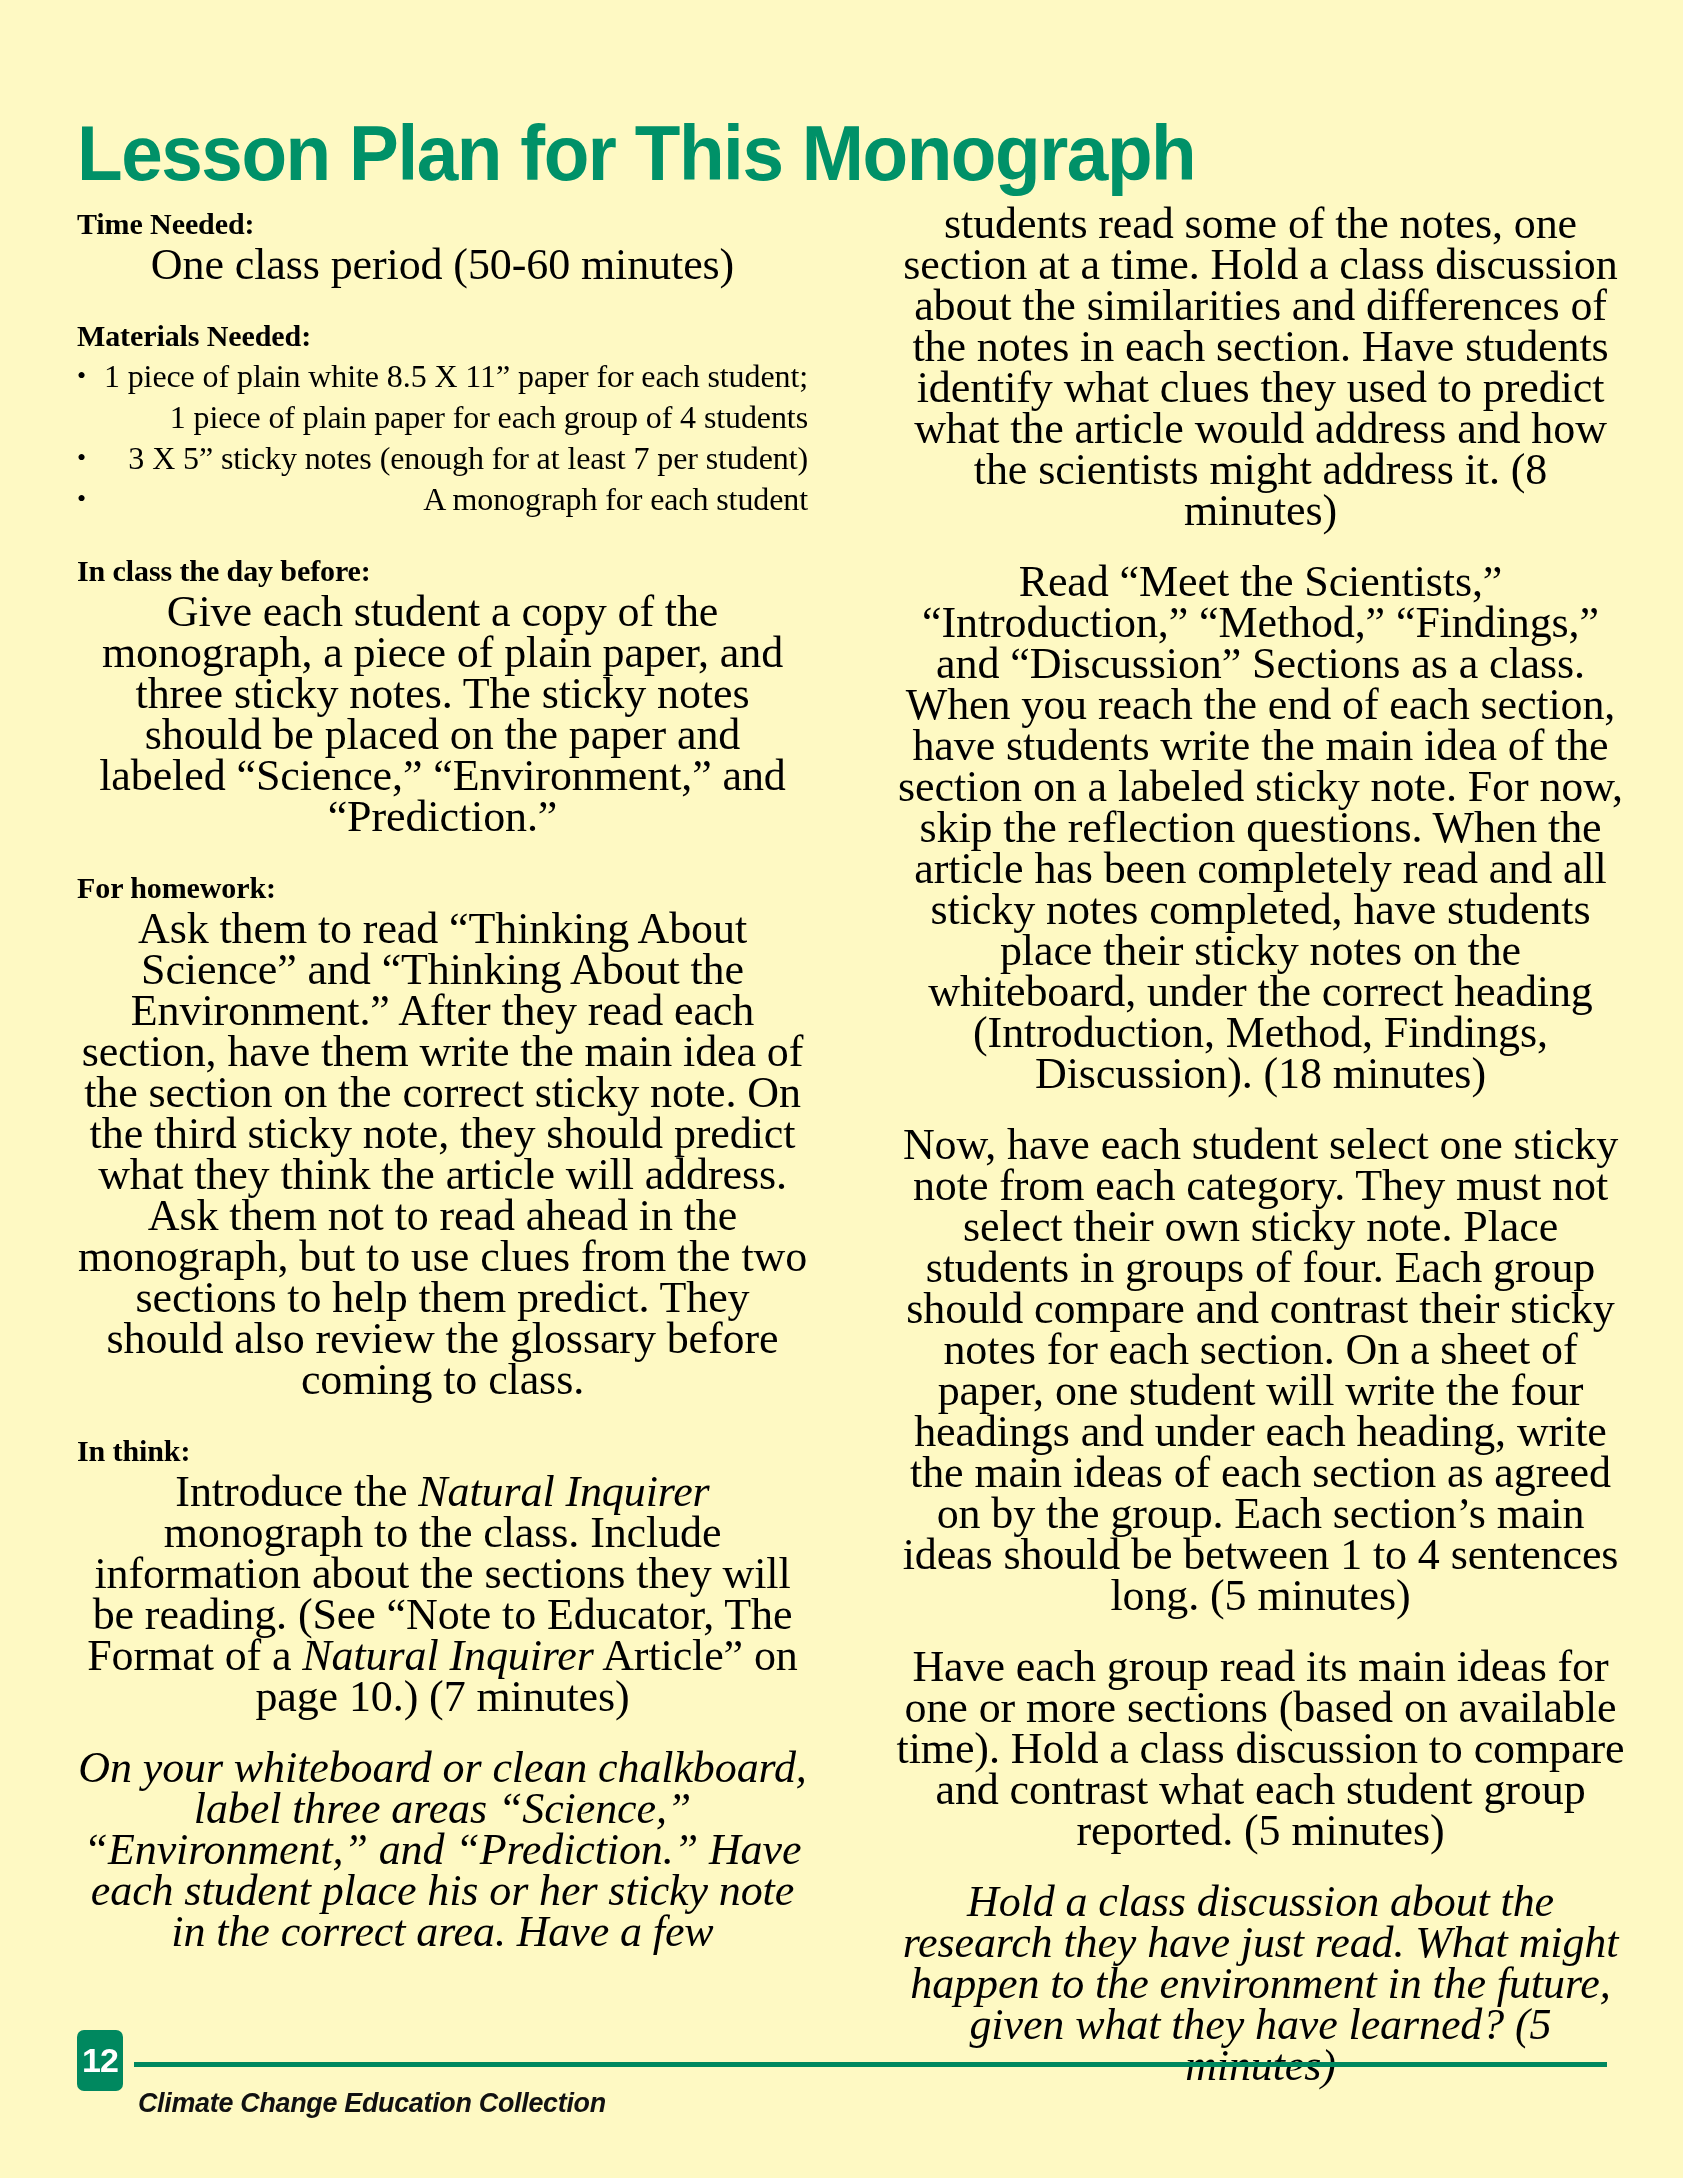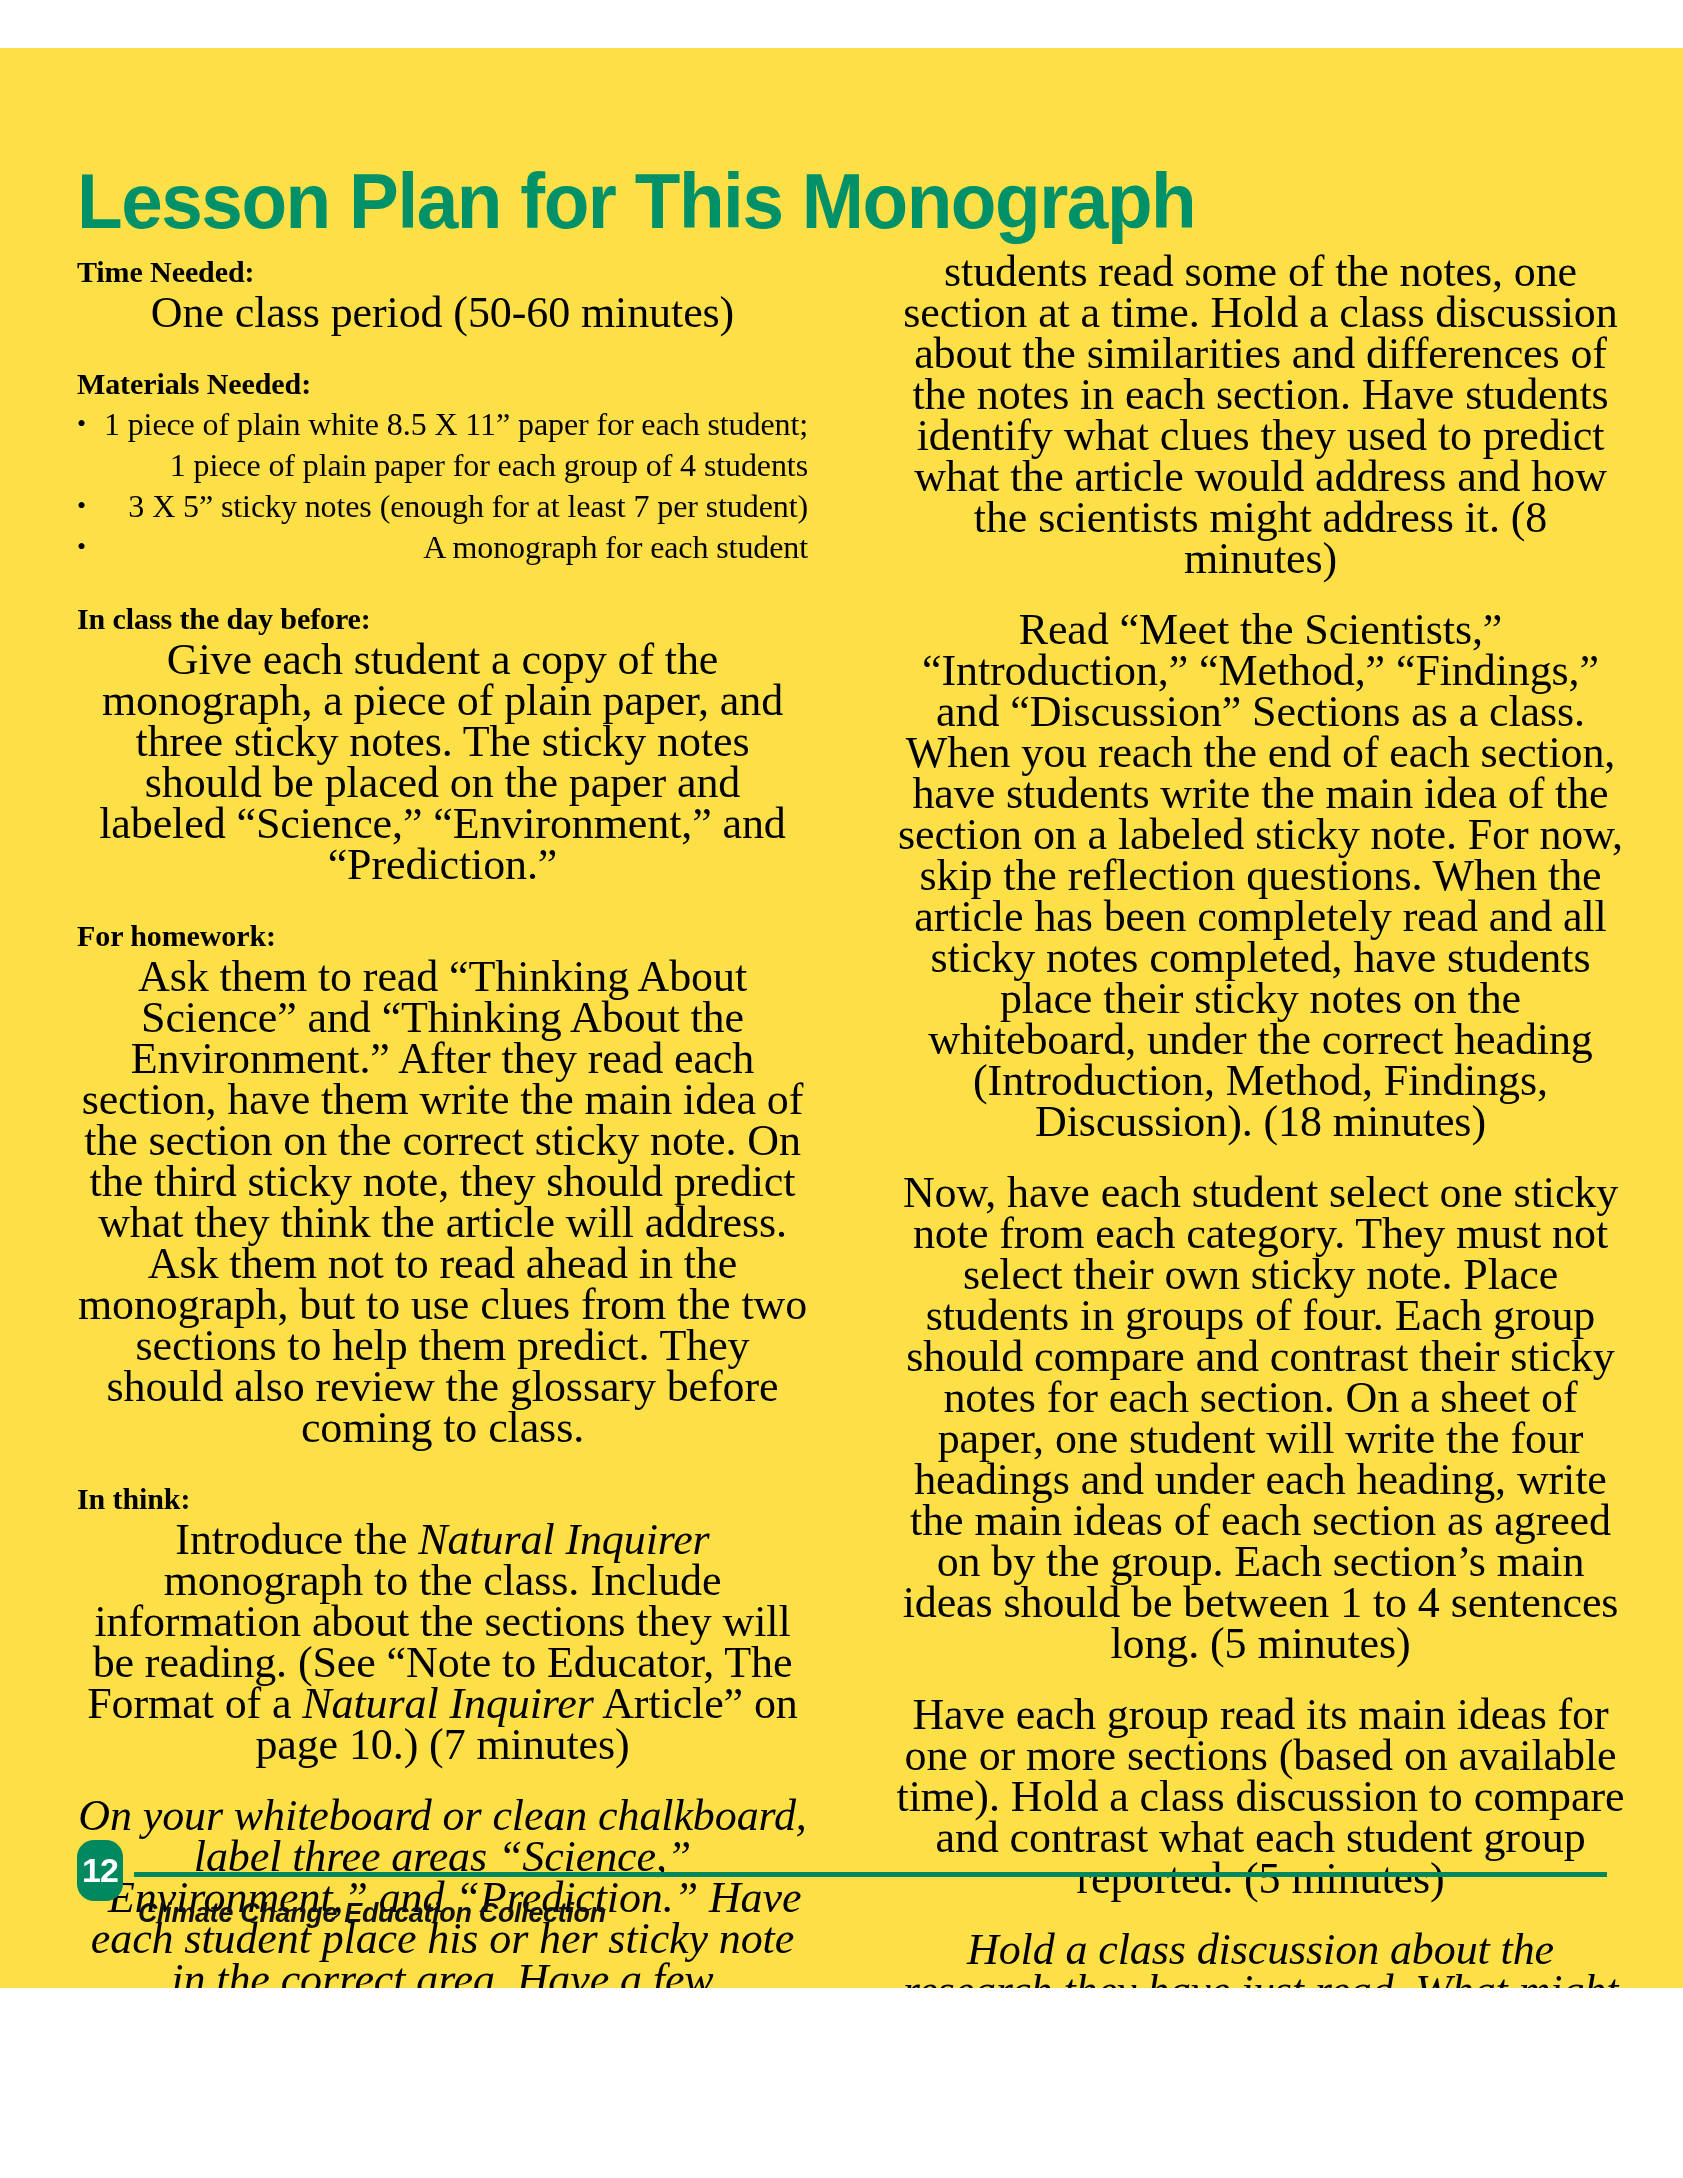--- a/index.html
+++ b/index.html
@@ -5,26 +5,25 @@
 <style>
   html, body {
     margin: 0;
     padding: 0;
     background: #ffffff;
   }
 
   .page {
     position: relative;
     width: 1683px;
-    height: 1940px;
-    background: #fde047;
+    height: 2178px;
+    background: #fef9c3;
     box-sizing: border-box;
     overflow: hidden;
     font-family: "Liberation Serif", "DejaVu Serif", serif;
-    margin-top: 48px;
   }
 
   
   .page-title {
     position: absolute;
     left: 77px;
     top: 61px;
     width: 1465px;
     color: #009168;
     font-family: "Liberation Sans", "DejaVu Sans", sans-serif;
@@ -119,21 +118,21 @@
     background: #00885f;
   }
 
   .page-number-badge {
     position: absolute;
     left: 0;
     top: 0;
     width: 46px;
     height: 61px;
     background: #00885f;
-    border-radius: 17px;
+    border-radius: 7px;
     color: #ffffff;
     font-family: "Liberation Sans", "DejaVu Sans", sans-serif;
     font-weight: 700;
     font-size: 34px;
     line-height: 61px;
     text-align: center;
     letter-spacing: -1px;
   }
 
   .footer-caption {

